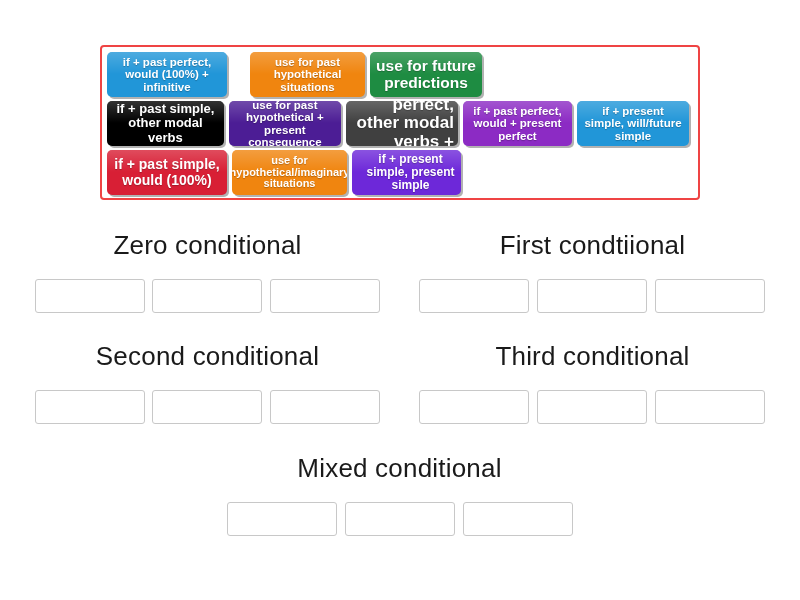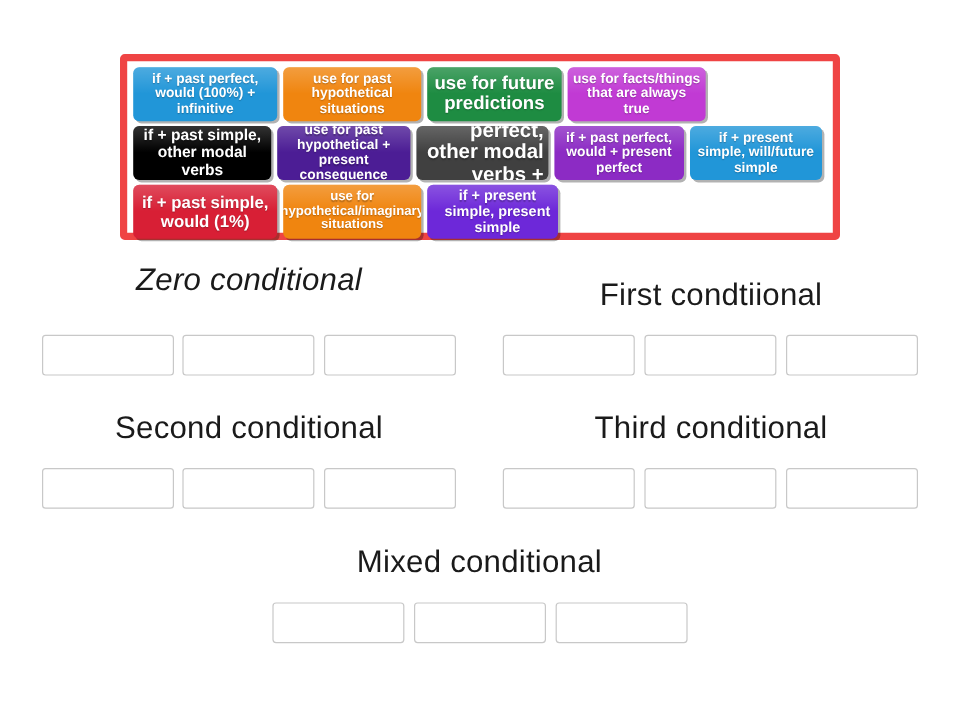--- a/index.html
+++ b/index.html
@@ -20,21 +20,21 @@
   }
 
   
   .tile-bank {
     position: absolute;
     left: 100px;
     top: 45px;
     width: 600px;
     height: 155px;
     background: #ffffff;
-    border: 6px solid #ef4444;
+    border: 2px solid #ef4444;
     border-radius: 4px;
     box-sizing: border-box;
     padding: 5px 4px 4px 5px;
   }
 
   .tile-row {
     display: flex;
     flex-direction: row;
     align-items: flex-start;
     margin-bottom: 4px;
@@ -98,28 +98,25 @@
 </head>
 <body>
 
 <div id="app">
 
   <div class="tile-bank" id="tile-bank">
       <div class="tile-row">
         <div class="tile" style="background: rgb(33, 150, 216); width: 120px; font-size: 11.5px;">
           <span>if + past perfect, would (100%) + infinitive</span>
         </div>
-        <div class="tile" style="background: rgb(240, 133, 15); width: 115px; font-size: 11.5px;">
+        <div class="tile" style="background: rgb(240, 133, 15); width: 115px; font-size: 11.5px; margin-left: 18px;">
           <span>use for past hypothetical situations</span>
         </div>
         <div class="tile" style="background: rgb(30, 140, 66); width: 112px; font-size: 15.5px;">
           <span>use for future predictions</span>
-        </div>
-        <div class="tile" style="background: rgb(193, 58, 212); width: 115px; font-size: 11.5px;">
-          <span>use for facts/things that are always true</span>
         </div>
       </div>
       <div class="tile-row">
         <div class="tile" style="background: #000000; width: 120px; font-size: 13px;">
           <span>if + past simple, other modal verbs</span>
         </div>
         <div class="tile" style="background: #4c1d95; width: 115px; font-size: 11.5px;">
           <span>use for past hypothetical + present consequence</span>
         </div>
         <div class="tile" style="background: #404040; width: 115px; font-size: 17px; text-align: right;">
@@ -127,33 +124,33 @@
         </div>
         <div class="tile" style="background: rgb(140, 43, 196); width: 112px; font-size: 11.5px;">
           <span>if + past perfect, would + present perfect</span>
         </div>
         <div class="tile" style="background: rgb(33, 150, 216); width: 115px; font-size: 11.5px;">
           <span>if + present simple, will/future simple</span>
         </div>
       </div>
       <div class="tile-row">
         <div class="tile" style="background: rgb(216, 31, 53); width: 120px; font-size: 14px;">
-          <span>if + past simple, would (1%)</span>
+          <span>if + past simple, would (100%)</span>
         </div>
         <div class="tile" style="background: rgb(240, 133, 15); width: 115px; font-size: 11px;">
           <span>use for hypothetical/imaginary situations</span>
         </div>
         <div class="tile" style="background: #6d28d9; width: 109px; font-size: 12px; padding-left: 12px;">
           <span>if + present simple, present simple</span>
         </div>
       </div>
     </div>
 
   <div id="categories">
-      <div class="cat-title" style="left: 35px; top: 218px; width: 345px; font-style: italic;">Zero conditional</div>
+      <div class="cat-title" style="left: 35px; top: 230px; width: 345px;">Zero conditional</div>
       <div class="slot" style="left: 35px; top: 279px;"></div>
       <div class="slot" style="left: 152px; top: 279px;"></div>
       <div class="slot" style="left: 270px; top: 279px;"></div>
       <div class="cat-title" style="left: 420px; top: 230px; width: 345px;">First condtiional</div>
       <div class="slot" style="left: 419px; top: 279px;"></div>
       <div class="slot" style="left: 537px; top: 279px;"></div>
       <div class="slot" style="left: 655px; top: 279px;"></div>
       <div class="cat-title" style="left: 35px; top: 341px; width: 345px;">Second conditional</div>
       <div class="slot" style="left: 35px; top: 390px;"></div>
       <div class="slot" style="left: 152px; top: 390px;"></div>

